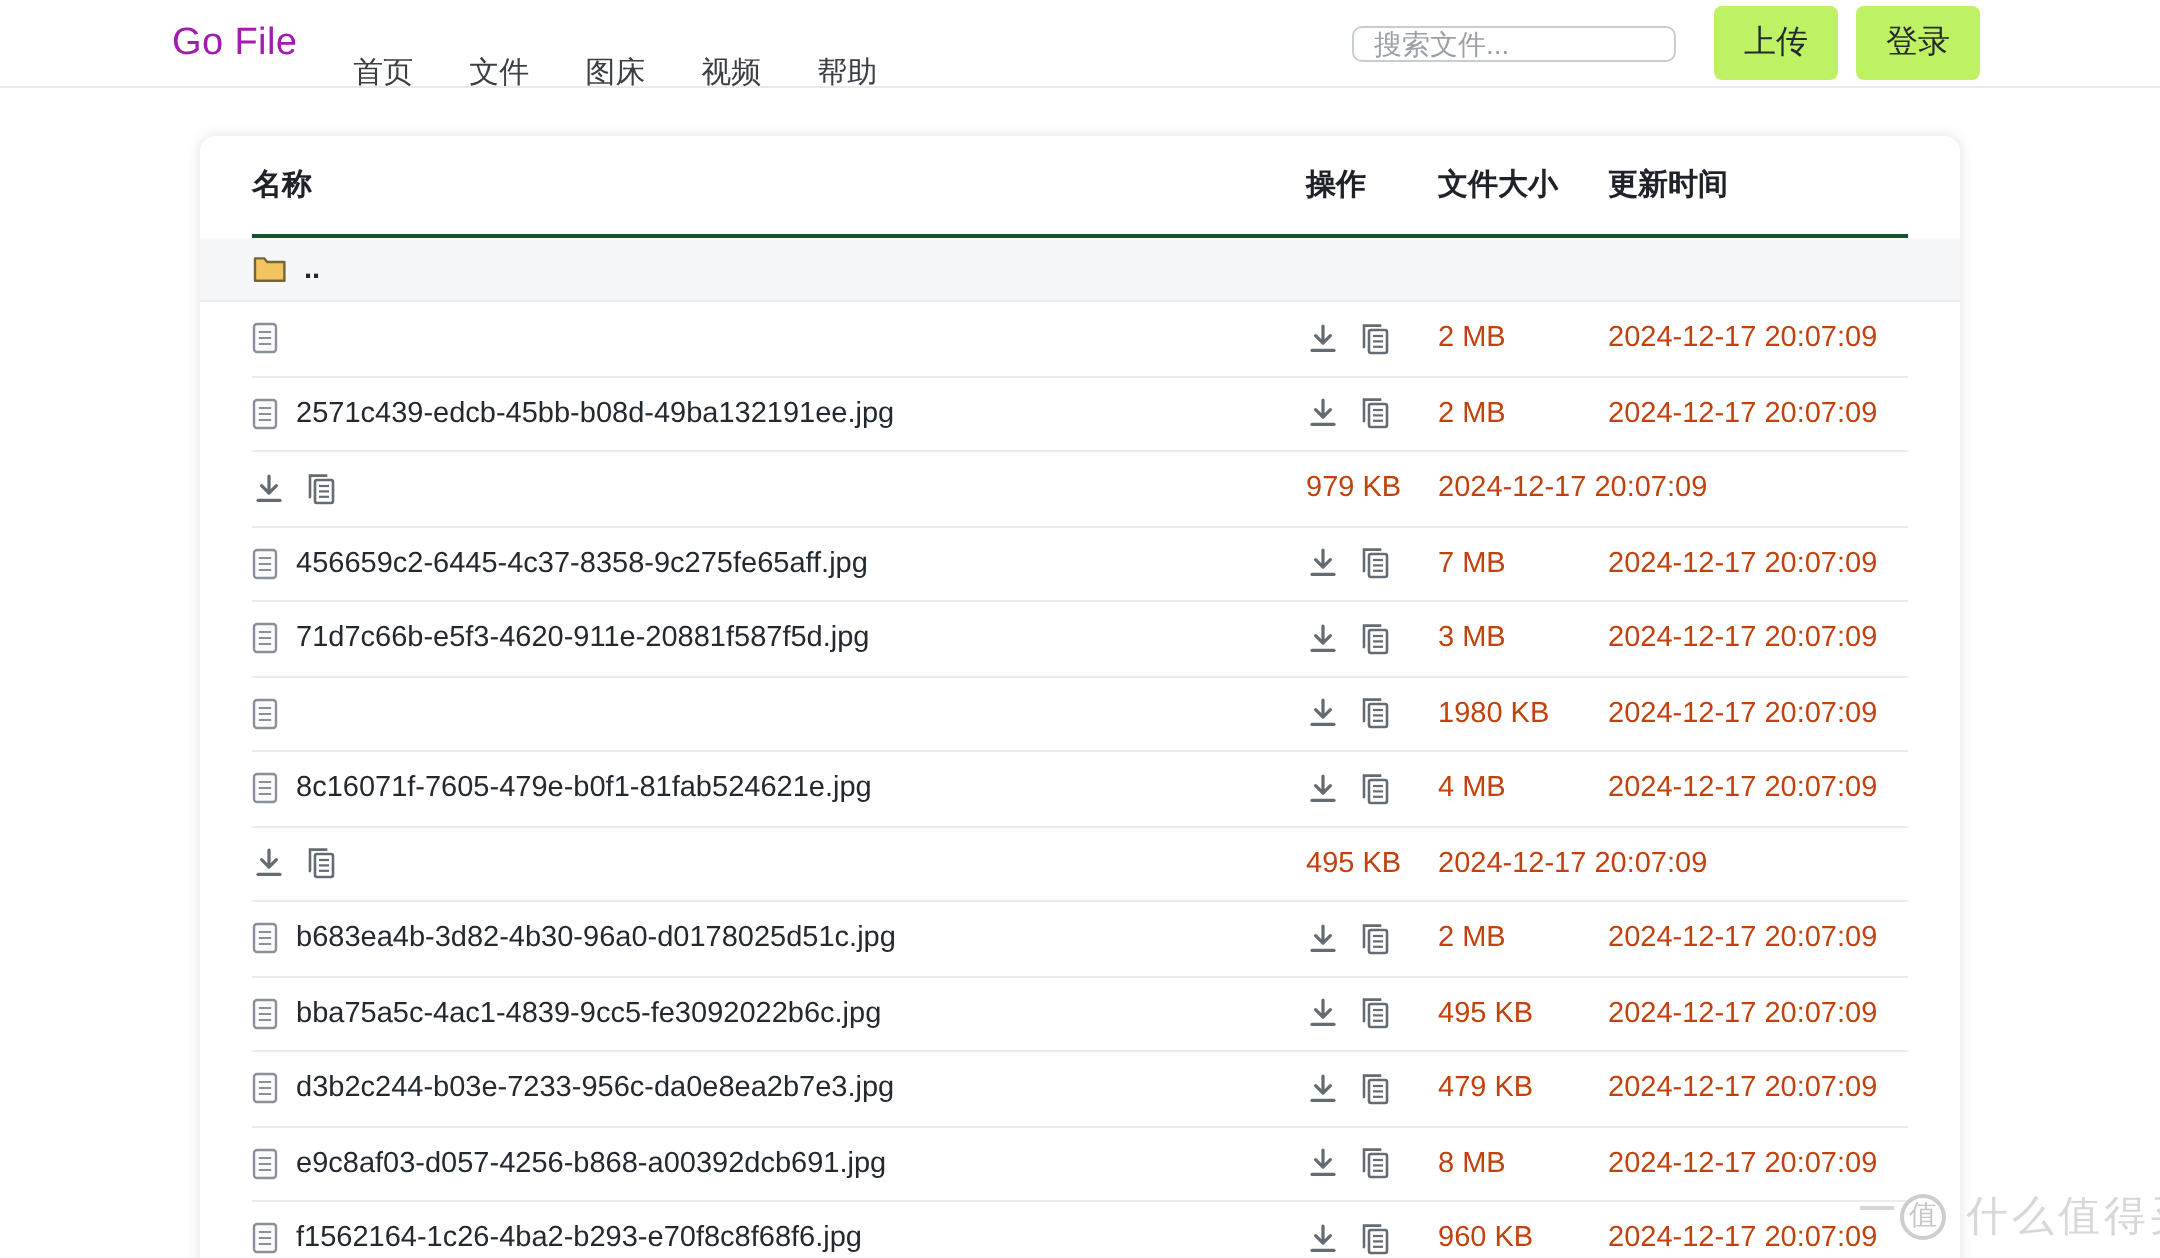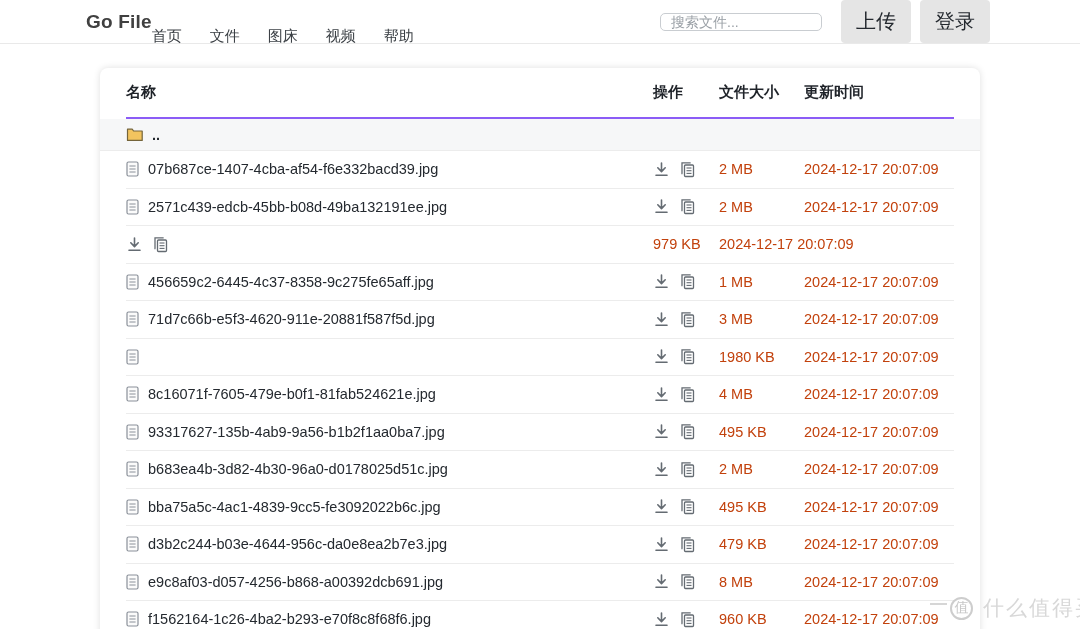--- a/index.html
+++ b/index.html
@@ -15,22 +15,23 @@
   .navbar {
     height: 44px;
     display: flex;
     align-items: center;
     padding: 0 90px 0 86px;
     border-bottom: 1px solid #e9e9e9;
     background: #ffffff;
   }
   .brand {
     font-size: 19px;
-    font-weight: 700;
-    color: #404040;
+    font-weight: 400;
+    color: #a21caf;
+    margin-right: 28px;
     letter-spacing: 0.2px;
     cursor: pointer;
   }
   .nav-links { display: flex; align-items: center; gap: 28px; }
   .nav-link {
     font-size: 15px;
     color: #3a3f44;
     text-decoration: none;
     cursor: pointer;
     white-space: nowrap;
@@ -45,23 +46,23 @@
     padding: 0 10px;
     font-size: 14px;
     font-family: "Liberation Sans", sans-serif;
     color: #24292f;
     outline: none;
   }
   .search-input::placeholder { color: #9aa0a6; }
   .nav-btn {
     margin-left: 9px;
     border: none;
-    background: #e5e5e5;
+    background: #bef264;
     color: #24292f;
-    font-size: 20px;
+    font-size: 16px;
     font-family: Liberation Serif, serif;
     padding: 8px 15px;
     border-radius: 4px;
     cursor: pointer;
     white-space: nowrap;
   }
   .nav-btn.first { margin-left: 19px; }
 
   
   .card {
@@ -76,21 +77,21 @@
     padding: 0 26px;
   }
   .thead {
     display: grid;
     grid-template-columns: 1fr 66px 85px 150px;
     align-items: center;
     height: 51px;
     font-size: 15px;
     font-weight: 700;
     color: #1f2329;
-    border-bottom: 2px solid #8b5cf6;
+    border-bottom: 2px solid #14532d;
   }
   .parent-row {
     margin: 0 -26px;
     padding: 0 26px;
     height: 32px;
     background: #f6f7f8;
     display: flex;
     align-items: center;
     gap: 8px;
     border-bottom: 1px solid #ececec;
@@ -179,21 +180,20 @@
   <div class="trow">
     <div class="name-cell">
       <span class="icon">
         <svg width="13" height="16" viewBox="0 0 13 16">
           <rect x="1" y="1" width="11" height="14" rx="1.5" fill="#fbfbfb" stroke="#8a9099" stroke-width="1.2"></rect>
           <line x1="3.4" y1="5" x2="9.6" y2="5" stroke="#8a9099" stroke-width="1"></line>
           <line x1="3.4" y1="8" x2="9.6" y2="8" stroke="#8a9099" stroke-width="1"></line>
           <line x1="3.4" y1="11" x2="9.6" y2="11" stroke="#8a9099" stroke-width="1"></line>
         </svg>
       </span>
-      <a class="fname">07b687ce-1407-4cba-af54-f6e332bacd39.jpg</a>
     </div>
     <div class="actions-cell">
       <span class="icon action">
         <svg width="17" height="17" viewBox="0 0 17 17">
           <path d="M8.5 2 L8.5 10 M4.8 6.8 L8.5 10.6 L12.2 6.8" fill="none" stroke="#646b72" stroke-width="1.6" stroke-linecap="round" stroke-linejoin="round"></path>
           <line x1="3" y1="14.2" x2="14" y2="14.2" stroke="#646b72" stroke-width="1.6" stroke-linecap="round"></line>
         </svg>
       </span>
       <span class="icon action">
         <svg width="17" height="17" viewBox="0 0 17 17">
@@ -286,21 +286,21 @@
       <span class="icon action">
         <svg width="17" height="17" viewBox="0 0 17 17">
           <rect x="5.5" y="4" width="9" height="11.5" rx="1" fill="#ffffff" stroke="#646b72" stroke-width="1.3"></rect>
           <path d="M3.5 12.5 L3 12.5 L3 1.8 L11 1.8 L11 2.5" fill="none" stroke="#646b72" stroke-width="1.3"></path>
           <line x1="7.5" y1="7" x2="12.5" y2="7" stroke="#646b72" stroke-width="1.1"></line>
           <line x1="7.5" y1="9.7" x2="12.5" y2="9.7" stroke="#646b72" stroke-width="1.1"></line>
           <line x1="7.5" y1="12.4" x2="12.5" y2="12.4" stroke="#646b72" stroke-width="1.1"></line>
         </svg>
       </span>
     </div>
-    <div class="size-cell">1 MB</div>
+    <div class="size-cell">7 MB</div>
     <div class="time-cell">2024-12-17 20:07:09</div>
   </div>
 
   <div class="trow">
     <div class="name-cell">
       <span class="icon">
         <svg width="13" height="16" viewBox="0 0 13 16">
           <rect x="1" y="1" width="11" height="14" rx="1.5" fill="#fbfbfb" stroke="#8a9099" stroke-width="1.2"></rect>
           <line x1="3.4" y1="5" x2="9.6" y2="5" stroke="#8a9099" stroke-width="1"></line>
           <line x1="3.4" y1="8" x2="9.6" y2="8" stroke="#8a9099" stroke-width="1"></line>
@@ -389,31 +389,20 @@
           <line x1="7.5" y1="9.7" x2="12.5" y2="9.7" stroke="#646b72" stroke-width="1.1"></line>
           <line x1="7.5" y1="12.4" x2="12.5" y2="12.4" stroke="#646b72" stroke-width="1.1"></line>
         </svg>
       </span>
     </div>
     <div class="size-cell">4 MB</div>
     <div class="time-cell">2024-12-17 20:07:09</div>
   </div>
 
   <div class="trow">
-    <div class="name-cell">
-      <span class="icon">
-        <svg width="13" height="16" viewBox="0 0 13 16">
-          <rect x="1" y="1" width="11" height="14" rx="1.5" fill="#fbfbfb" stroke="#8a9099" stroke-width="1.2"></rect>
-          <line x1="3.4" y1="5" x2="9.6" y2="5" stroke="#8a9099" stroke-width="1"></line>
-          <line x1="3.4" y1="8" x2="9.6" y2="8" stroke="#8a9099" stroke-width="1"></line>
-          <line x1="3.4" y1="11" x2="9.6" y2="11" stroke="#8a9099" stroke-width="1"></line>
-        </svg>
-      </span>
-      <a class="fname">93317627-135b-4ab9-9a56-b1b2f1aa0ba7.jpg</a>
-    </div>
     <div class="actions-cell">
       <span class="icon action">
         <svg width="17" height="17" viewBox="0 0 17 17">
           <path d="M8.5 2 L8.5 10 M4.8 6.8 L8.5 10.6 L12.2 6.8" fill="none" stroke="#646b72" stroke-width="1.6" stroke-linecap="round" stroke-linejoin="round"></path>
           <line x1="3" y1="14.2" x2="14" y2="14.2" stroke="#646b72" stroke-width="1.6" stroke-linecap="round"></line>
         </svg>
       </span>
       <span class="icon action">
         <svg width="17" height="17" viewBox="0 0 17 17">
           <rect x="5.5" y="4" width="9" height="11.5" rx="1" fill="#ffffff" stroke="#646b72" stroke-width="1.3"></rect>
@@ -497,21 +486,21 @@
   <div class="trow">
     <div class="name-cell">
       <span class="icon">
         <svg width="13" height="16" viewBox="0 0 13 16">
           <rect x="1" y="1" width="11" height="14" rx="1.5" fill="#fbfbfb" stroke="#8a9099" stroke-width="1.2"></rect>
           <line x1="3.4" y1="5" x2="9.6" y2="5" stroke="#8a9099" stroke-width="1"></line>
           <line x1="3.4" y1="8" x2="9.6" y2="8" stroke="#8a9099" stroke-width="1"></line>
           <line x1="3.4" y1="11" x2="9.6" y2="11" stroke="#8a9099" stroke-width="1"></line>
         </svg>
       </span>
-      <a class="fname">d3b2c244-b03e-4644-956c-da0e8ea2b7e3.jpg</a>
+      <a class="fname">d3b2c244-b03e-7233-956c-da0e8ea2b7e3.jpg</a>
     </div>
     <div class="actions-cell">
       <span class="icon action">
         <svg width="17" height="17" viewBox="0 0 17 17">
           <path d="M8.5 2 L8.5 10 M4.8 6.8 L8.5 10.6 L12.2 6.8" fill="none" stroke="#646b72" stroke-width="1.6" stroke-linecap="round" stroke-linejoin="round"></path>
           <line x1="3" y1="14.2" x2="14" y2="14.2" stroke="#646b72" stroke-width="1.6" stroke-linecap="round"></line>
         </svg>
       </span>
       <span class="icon action">
         <svg width="17" height="17" viewBox="0 0 17 17">

